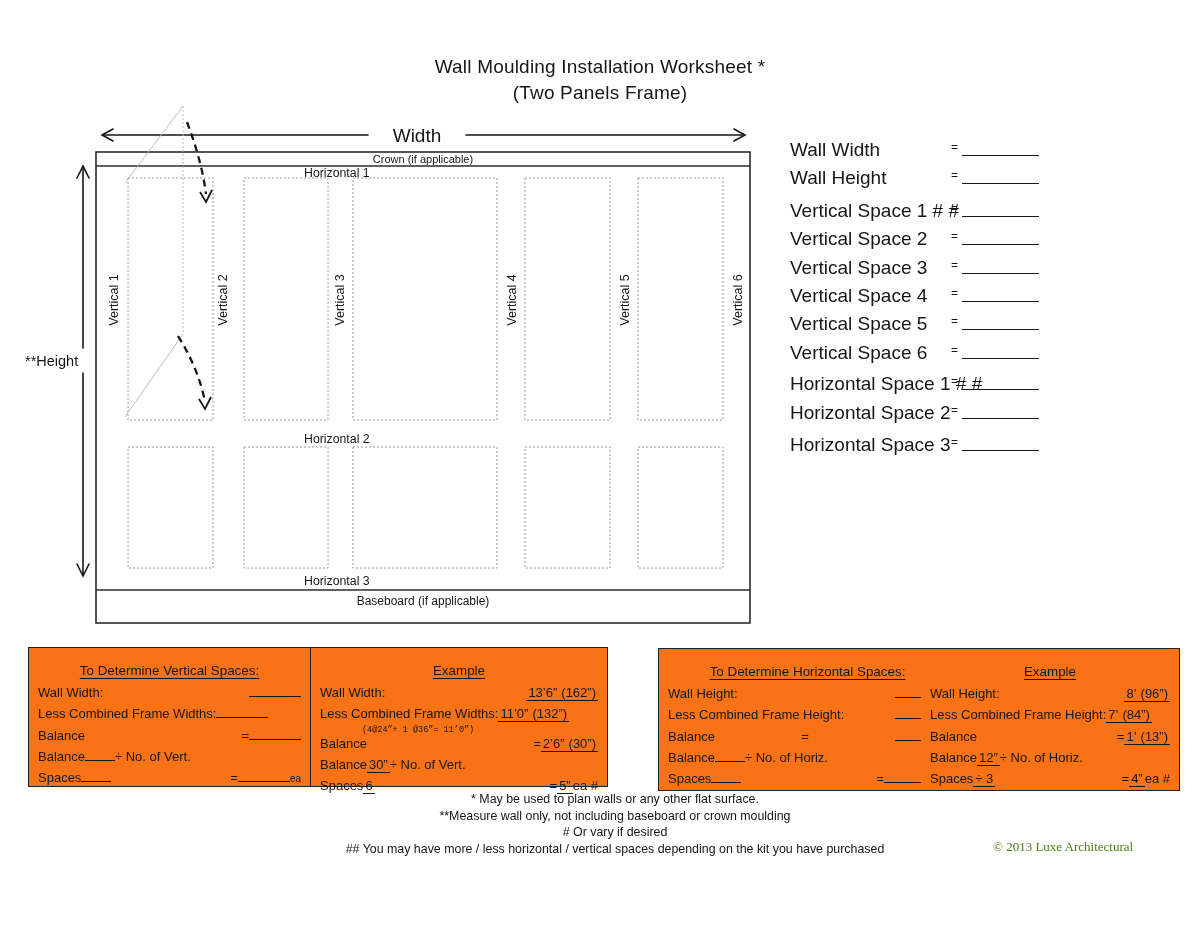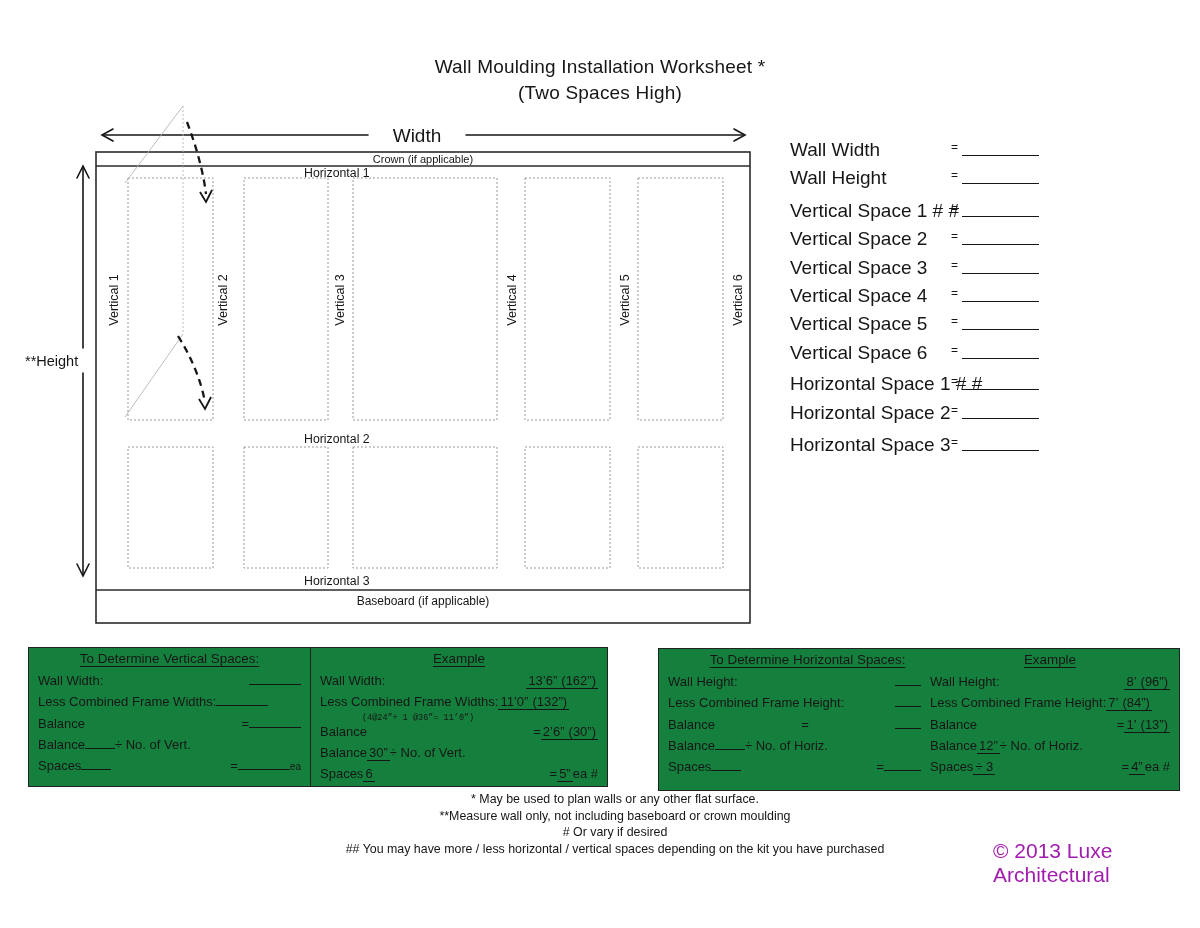--- a/index.html
+++ b/index.html
@@ -14,50 +14,50 @@
   .f19{font-size:19px;}.f145{font-size:14.5px;}.f123{font-size:12.3px;}
   .f11{font-size:11px;}.f12{font-size:12px;}.f125{font-size:12.5px;}
   
   .ws-col{position:absolute;left:790px;top:139px;width:254px;}
   .ws-row{position:relative;height:28.4px;}
   .ws-row-2{margin-top:4px;}.ws-row-8{margin-top:3px;}.ws-row-10{margin-top:4px;}
   .ws-label{position:absolute;left:0;top:0;font-size:19px;white-space:nowrap;}
   .ws-eq{position:absolute;left:161px;top:1px;font-size:12px;}
   .ws-blank{position:absolute;left:172px;top:16px;width:77px;height:0;border-bottom:1.6px solid #161616;}
   
-  .cbox{position:absolute;border:1.7px solid #222;background:#15803d;box-sizing:border-box;
-        padding:3px 9px 0 9px;font-size:13px;}
+  .cbox{position:absolute;border:1.7px solid #222;background:#f97316;box-sizing:border-box;
+        padding:15px 9px 0 9px;font-size:13px;}
   .b1{left:28px;top:647px;width:283px;height:140px;}
   .b2{left:311px;top:647px;width:297px;height:140px;border-left:none;}
   .b3{left:658px;top:648px;width:299px;height:143px;}
   .b4{left:921px;top:648px;width:259px;height:143px;border-left:none;}
   .bx-head{text-align:center;height:22px;font-size:13.4px;}
   .bx-head-u{text-decoration:underline;text-underline-offset:3px;}
   .bx-line{display:flex;align-items:baseline;column-gap:0;height:21.3px;white-space:nowrap;}
   .sp{flex:1;}
   .u{display:inline-block;border-bottom:1.5px solid #161616;padding:0 2px;}
   .blank{display:inline-block;border-bottom:1.5px solid #161616;}
   .blank-sm{width:30px;}.blank-md{width:52px;}
   .small{font-size:10px;}
   .tiny{font-size:8.5px;}
   .tight{height:11px;margin-top:-3px;padding-left:42px;font-family:Liberation Mono, monospace;}
   
   .footnotes{position:absolute;left:15px;top:791px;width:1200px;text-align:center;
              font-size:12.4px;line-height:16.6px;}
-  .copyright{position:absolute;left:993px;top:839px;font-family:Liberation Sans, sans-serif;
-             font-size:21px;color:#a21caf;}
+  .copyright{position:absolute;left:993px;top:839px;font-family:Liberation Serif, serif;
+             font-size:13px;color:#4d7c0f;}
 </style>
 </head>
 <body>
 
 <div class="page">
 
   <div class="title-block">
     <div class="t1">Wall Moulding Installation Worksheet *</div>
-    <div class="t2">(Two Spaces High)</div>
+    <div class="t2">(Two Panels Frame)</div>
   </div>
 
   <svg class="diagram" width="750" height="545" viewBox="20 95 750 545">
 
     <g stroke="#161616" stroke-width="1.6" fill="none" stroke-linecap="round">
       <line x1="103" y1="135" x2="368" y2="135"></line>
       <line x1="466" y1="135" x2="744" y2="135"></line>
       <polyline points="113,129 102,135 113,141"></polyline>
       <polyline points="734,129 745,135 734,141"></polyline>
     </g>

